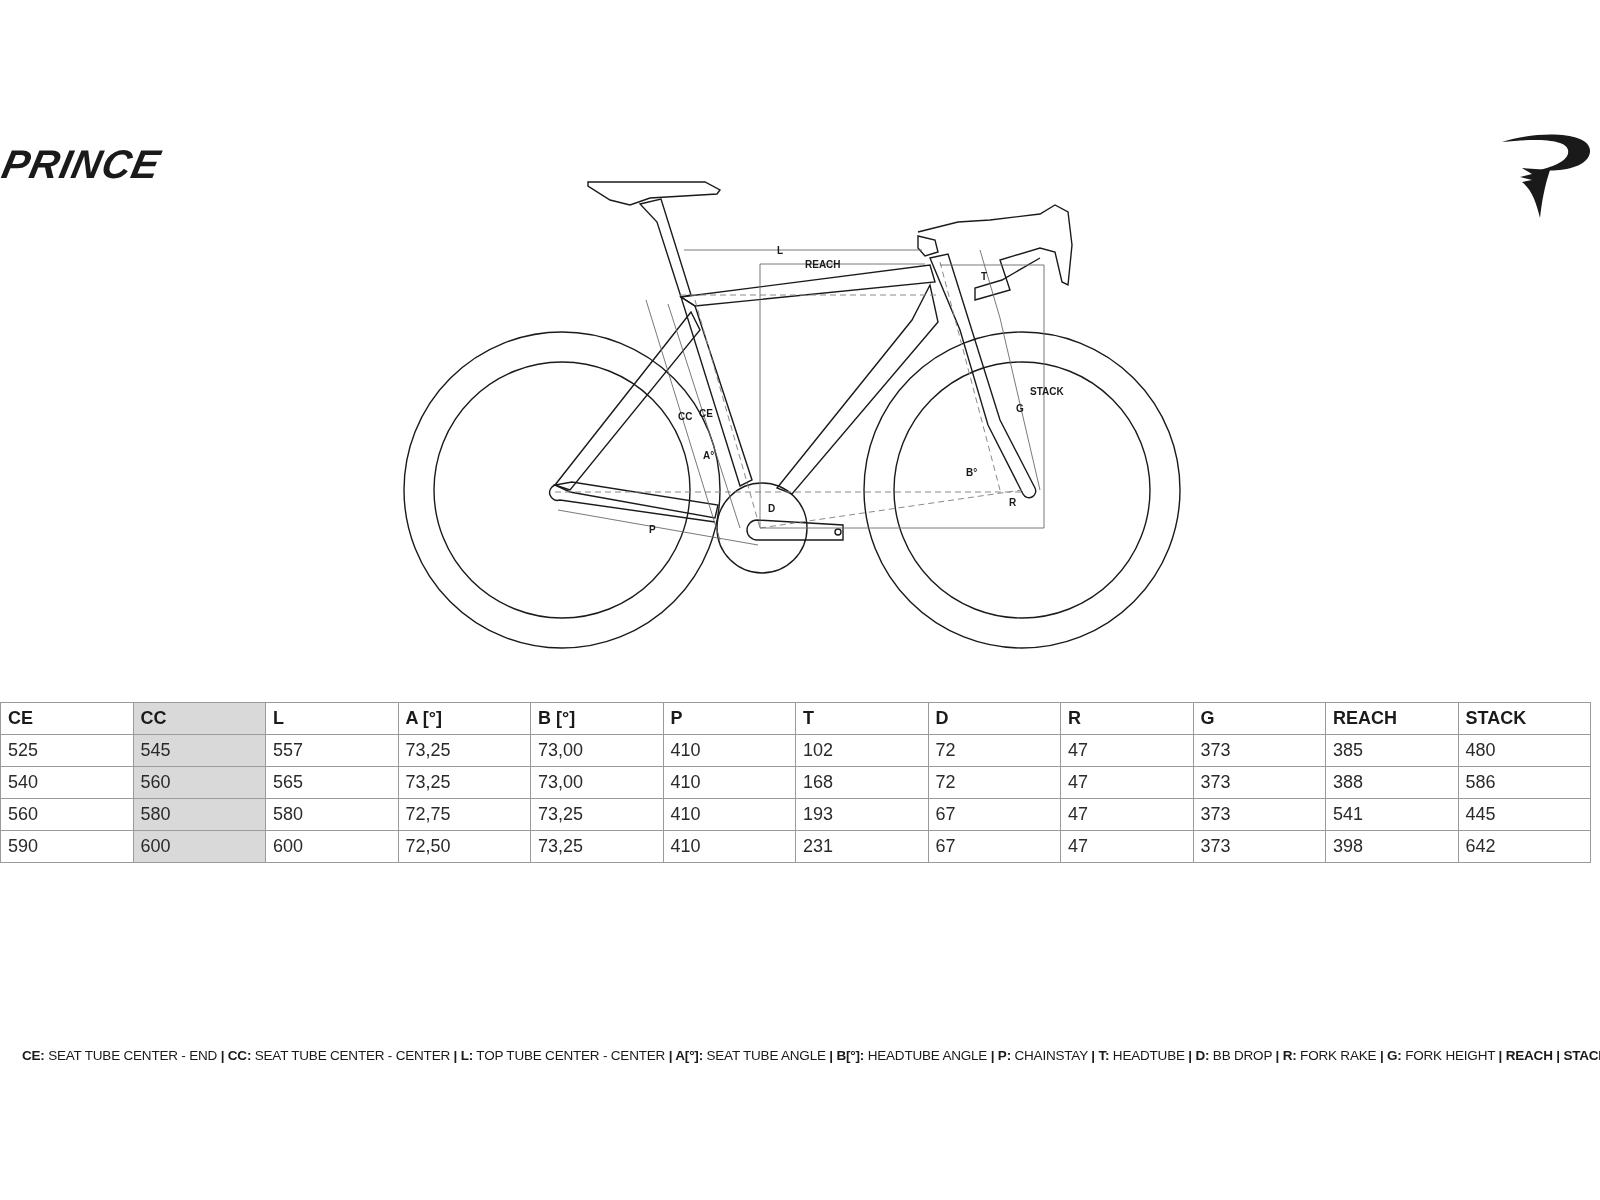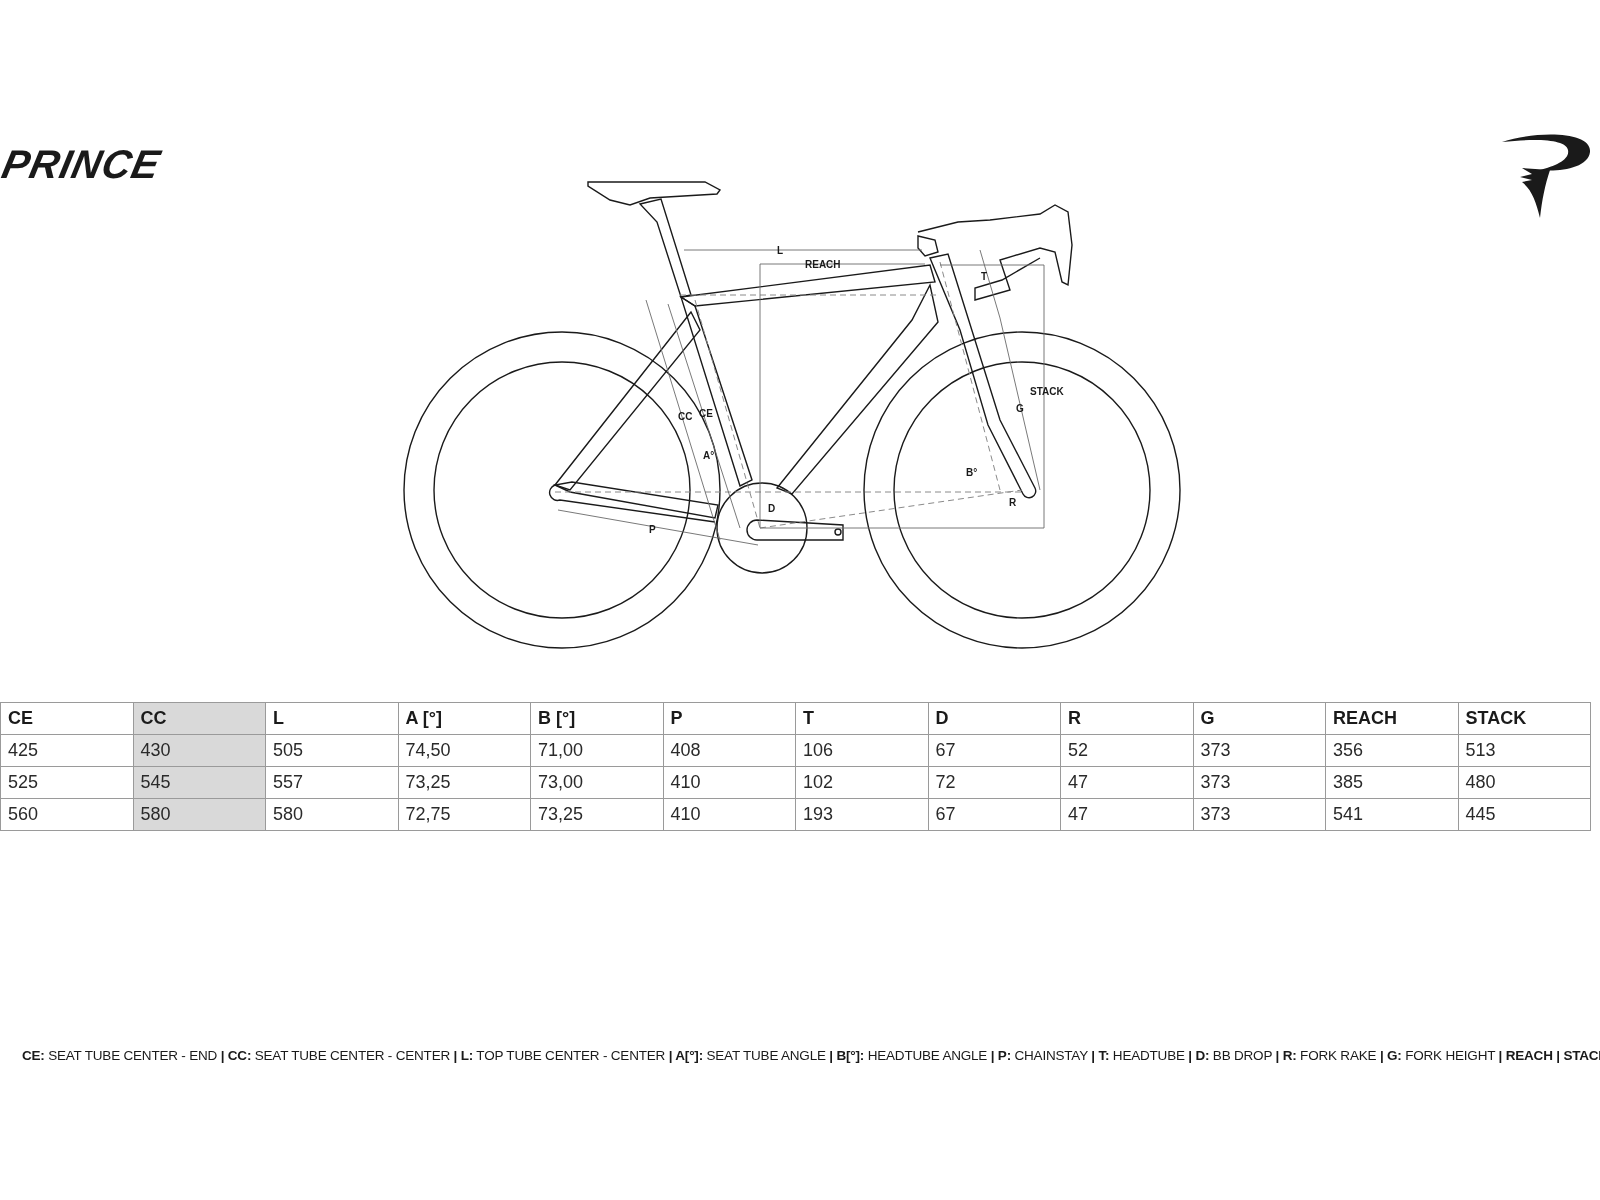--- a/index.html
+++ b/index.html
@@ -112,57 +112,71 @@
       <th>T</th>
       <th>D</th>
       <th>R</th>
       <th>G</th>
       <th>REACH</th>
       <th>STACK</th>
     </tr>
   </thead>
   <tbody id="geo-body">
       <tr>
-        <td>425</td>
-        <td class="cc">430</td>
-        <td>505</td>
-        <td>74,50</td>
-        <td>71,00</td>
-        <td>408</td>
-        <td>106</td>
-        <td>67</td>
-        <td>52</td>
-        <td>373</td>
-        <td>356</td>
-        <td>513</td>
-      </tr>
-      <tr>
         <td>525</td>
         <td class="cc">545</td>
         <td>557</td>
         <td>73,25</td>
         <td>73,00</td>
         <td>410</td>
         <td>102</td>
         <td>72</td>
         <td>47</td>
         <td>373</td>
         <td>385</td>
         <td>480</td>
+      </tr>
+      <tr>
+        <td>540</td>
+        <td class="cc">560</td>
+        <td>565</td>
+        <td>73,25</td>
+        <td>73,00</td>
+        <td>410</td>
+        <td>168</td>
+        <td>72</td>
+        <td>47</td>
+        <td>373</td>
+        <td>388</td>
+        <td>586</td>
       </tr>
       <tr>
         <td>560</td>
         <td class="cc">580</td>
         <td>580</td>
         <td>72,75</td>
         <td>73,25</td>
         <td>410</td>
         <td>193</td>
         <td>67</td>
         <td>47</td>
         <td>373</td>
         <td>541</td>
         <td>445</td>
       </tr>
+      <tr>
+        <td>590</td>
+        <td class="cc">600</td>
+        <td>600</td>
+        <td>72,50</td>
+        <td>73,25</td>
+        <td>410</td>
+        <td>231</td>
+        <td>67</td>
+        <td>47</td>
+        <td>373</td>
+        <td>398</td>
+        <td>642</td>
+      </tr>
     </tbody>
 </table>
 
 <div class="legend" id="legend"><b>CE:</b><span> SEAT TUBE CENTER - END </span><b>| </b><b>CC:</b><span> SEAT TUBE CENTER - CENTER </span><b>| </b><b>L:</b><span> TOP TUBE CENTER - CENTER </span><b>| </b><b>A[°]:</b><span> SEAT TUBE ANGLE </span><b>| </b><b>B[°]:</b><span> HEADTUBE ANGLE </span><b>| </b><b>P:</b><span> CHAINSTAY </span><b>| </b><b>T:</b><span> HEADTUBE </span><b>| </b><b>D:</b><span> BB DROP </span><b>| </b><b>R:</b><span> FORK RAKE  </span><b>| </b><b>G:</b><span> FORK HEIGHT </span><b>| </b><b>REACH</b><span> </span><b>| </b><b>STACK</b><span></span></div>
 
 </body></html>

